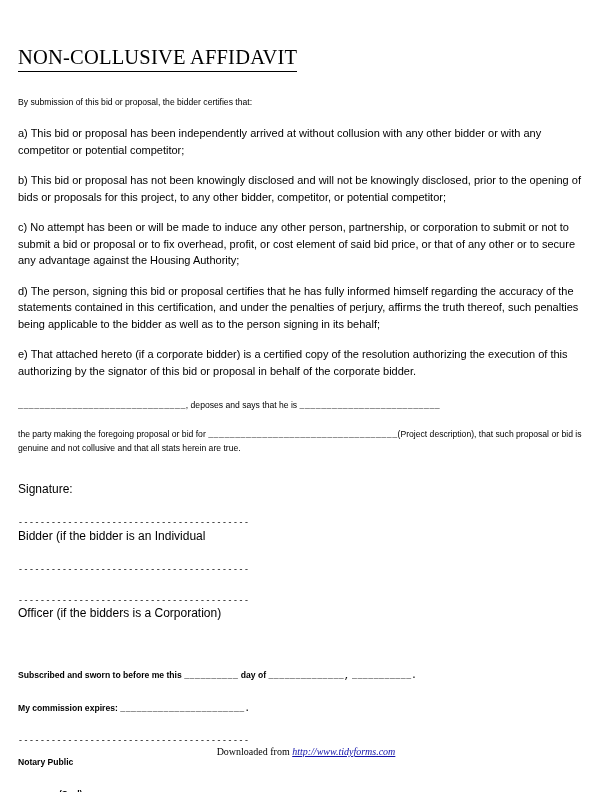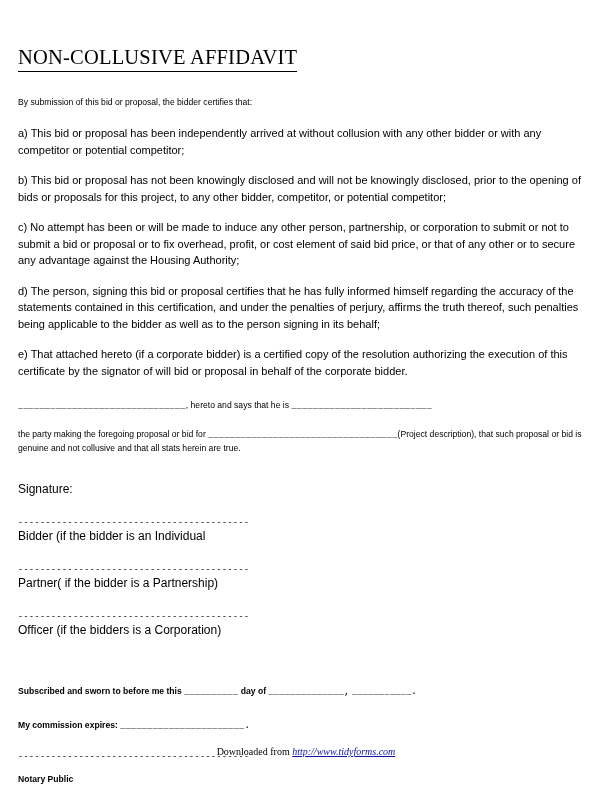--- a/index.html
+++ b/index.html
@@ -127,34 +127,33 @@
   <div class="content">
 
     <h1 class="doc-title">NON-COLLUSIVE AFFIDAVIT</h1>
 
     <p class="intro">By submission of this bid or proposal, the bidder certifies that:</p>
 
     <p class="clause first-clause">a) This bid or proposal has been independently arrived at without collusion with any other bidder or with any competitor or potential competitor;</p>
     <p class="clause">b) This bid or proposal has not been knowingly disclosed and will not be knowingly disclosed, prior to the opening of bids or proposals for this project, to any other bidder, competitor, or potential competitor;</p>
     <p class="clause">c) No attempt has been or will be made to induce any other person, partnership, or corporation to submit or not to submit a bid or proposal or to fix overhead, profit, or cost element of said bid price, or that of any other or to secure any advantage against the Housing Authority;</p>
     <p class="clause">d) The person, signing this bid or proposal certifies that he has fully informed himself regarding the accuracy of the statements contained in this certification, and under the penalties of perjury, affirms the truth thereof, such penalties being applicable to the bidder as well as to the person signing in its behalf;</p>
-    <p class="clause">e) That attached hereto (if a corporate bidder) is a certified copy of the resolution authorizing the execution of this certificate by the signator of will bid or proposal in behalf of the corporate bidder.</p>
+    <p class="clause">e) That attached hereto (if a corporate bidder) is a certified copy of the resolution authorizing the execution of this authorizing by the signator of this bid or proposal in behalf of the corporate bidder.</p>
 
-    <p class="fill-line"><span class="u">_______________________________</span><span>, hereto and says that he is</span> <span class="u">__________________________</span></p>
+    <p class="fill-line"><span class="u">_______________________________</span><span>, deposes and says that he is</span> <span class="u">__________________________</span></p>
 
     <p class="fill-line party-line"><span>the party making the foregoing proposal or bid for</span> <span class="u">___________________________________</span><span>(Project description), that such proposal or bid is genuine and not collusive and that all stats herein are true.</span></p>
 
     <div class="sig-section">
       <p class="sig-label">Signature:</p>
 
       <p class="rule rule-gap-top">------------------------------------------</p>
       <p class="sig-label label-under-rule">Bidder (if the bidder is an Individual</p>
 
       <p class="rule rule-gap-top">------------------------------------------</p>
-      <p class="sig-label label-under-rule">Partner( if the bidder is a Partnership)</p>
 
       <p class="rule rule-gap-top">------------------------------------------</p>
       <p class="sig-label label-under-rule">Officer (if the bidders is a Corporation)</p>
     </div>
 
     <div class="notary-block">
       <p class="notary-line notary-first"><span>Subscribed and sworn to before me this</span> <span class="u">__________</span> <span>day of</span> <span class="u">______________,</span> <span class="u">___________.</span></p>
 
       <p class="notary-line notary-second"><span>My commission expires:</span> <span class="u">_______________________.</span></p>
 

